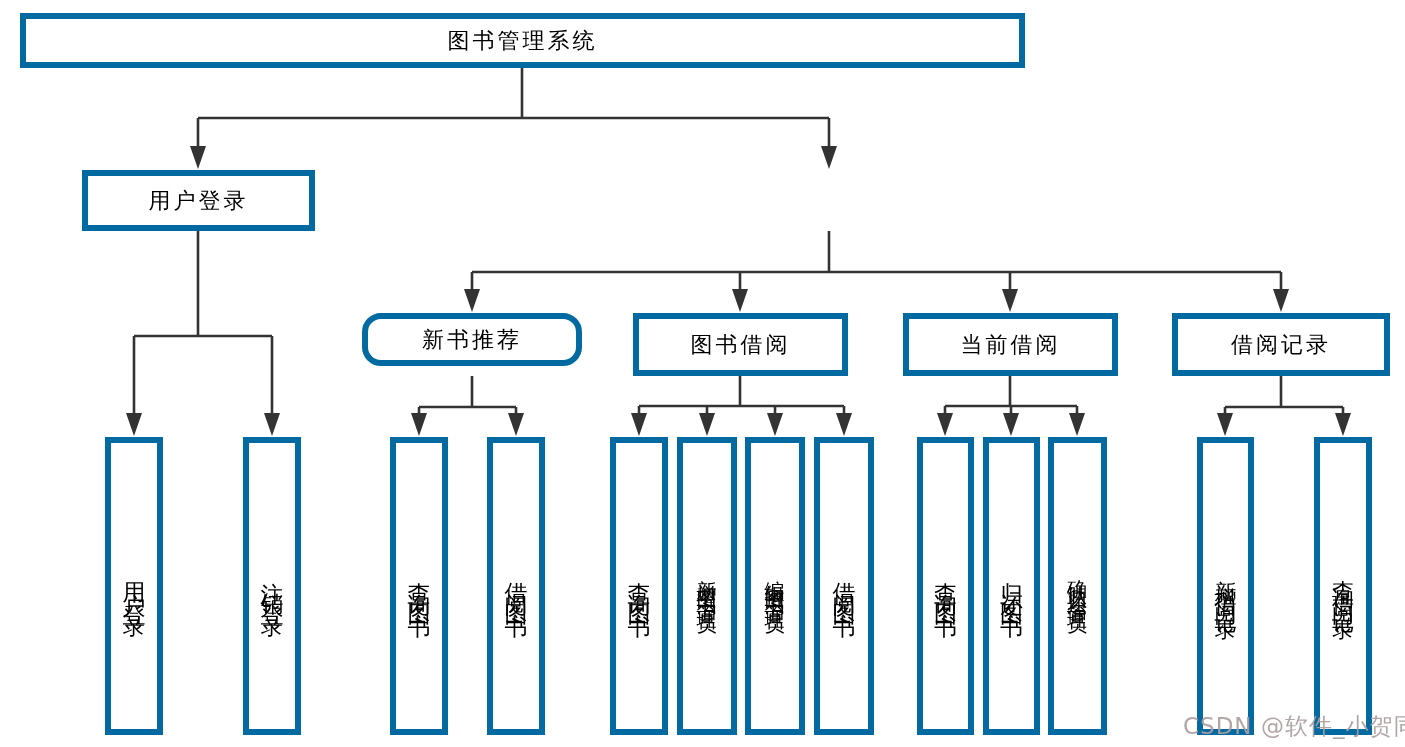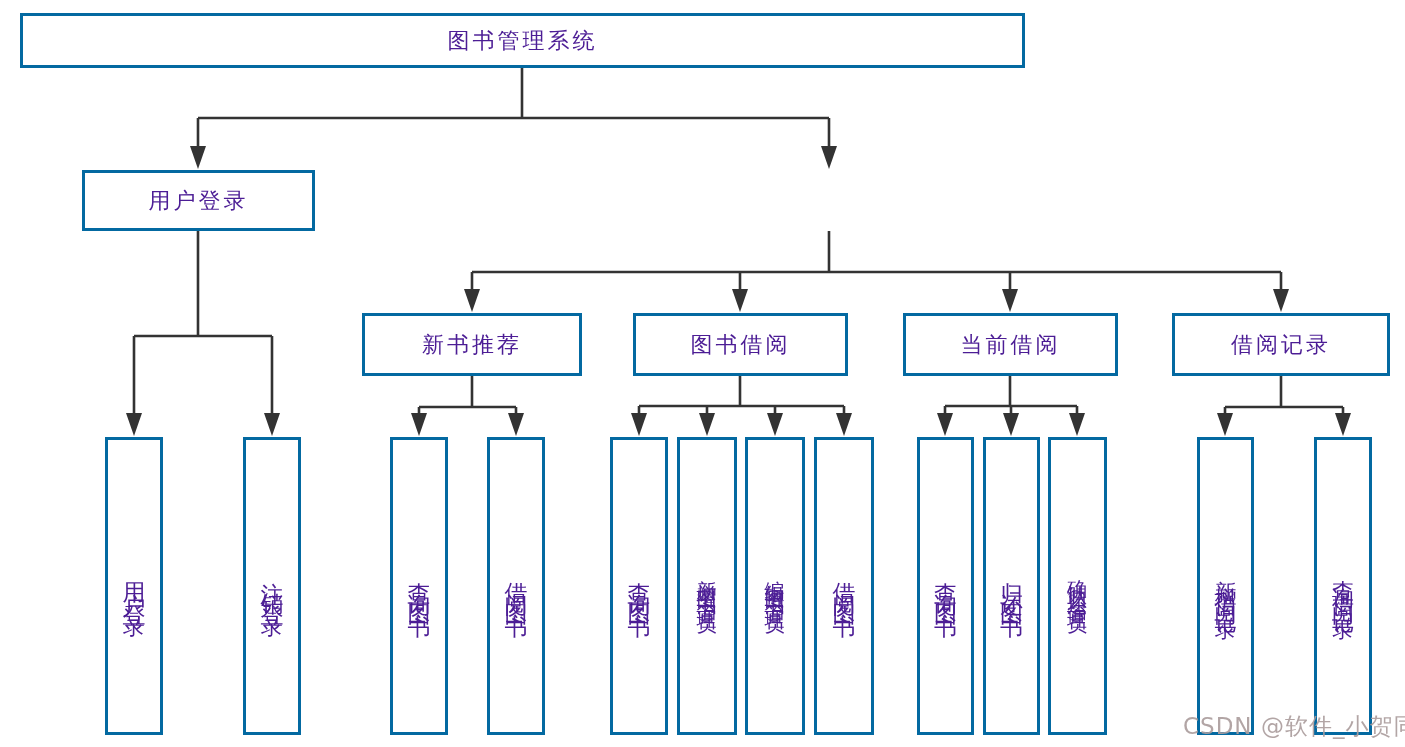--- a/index.html
+++ b/index.html
@@ -7,24 +7,24 @@
     position:relative;
     width:1405px;height:747px;
     background:#ffffff;
     font-family:"DejaVu Sans","Liberation Sans",sans-serif;
     overflow:hidden;
   }
   .connectors{position:absolute;left:0;top:0;z-index:1;}
   .box{
     position:absolute;
     box-sizing:border-box;
-    border:3px solid #0369a1;
+    border:6px solid #0369a1;
     background:#ffffff;
     display:flex;align-items:center;justify-content:center;
-    color:#4c1d95;
+    color:#000000;
     z-index:2;
   }
   .hlabel{font-size:22px;letter-spacing:3px;white-space:nowrap;}
   .leaf{top:437px;height:298px;}
   .vtext{
     writing-mode:vertical-rl;
     text-orientation:mixed;
     white-space:nowrap;
     line-height:1;
   }
@@ -90,21 +90,21 @@
   </svg>
 
   <div class="box" style="left:20px;top:13px;width:1005px;height:55px;">
     <span class="hlabel">图书管理系统</span>
   </div>
 
   <div class="box" style="left:82px;top:170px;width:233px;height:61px;">
     <span class="hlabel">用户登录</span>
   </div>
 
-  <div class="box" style="left:362px;top:313px;width:220px;height:63px;">
+  <div class="box" style="left:362px;top:313px;width:220px;height:53px;border-radius:19px;">
     <span class="hlabel">新书推荐</span>
   </div>
   <div class="box" style="left:633px;top:313px;width:215px;height:63px;">
     <span class="hlabel">图书借阅</span>
   </div>
   <div class="box" style="left:903px;top:313px;width:215px;height:63px;">
     <span class="hlabel">当前借阅</span>
   </div>
   <div class="box" style="left:1172px;top:313px;width:218px;height:63px;">
     <span class="hlabel">借阅记录</span>

